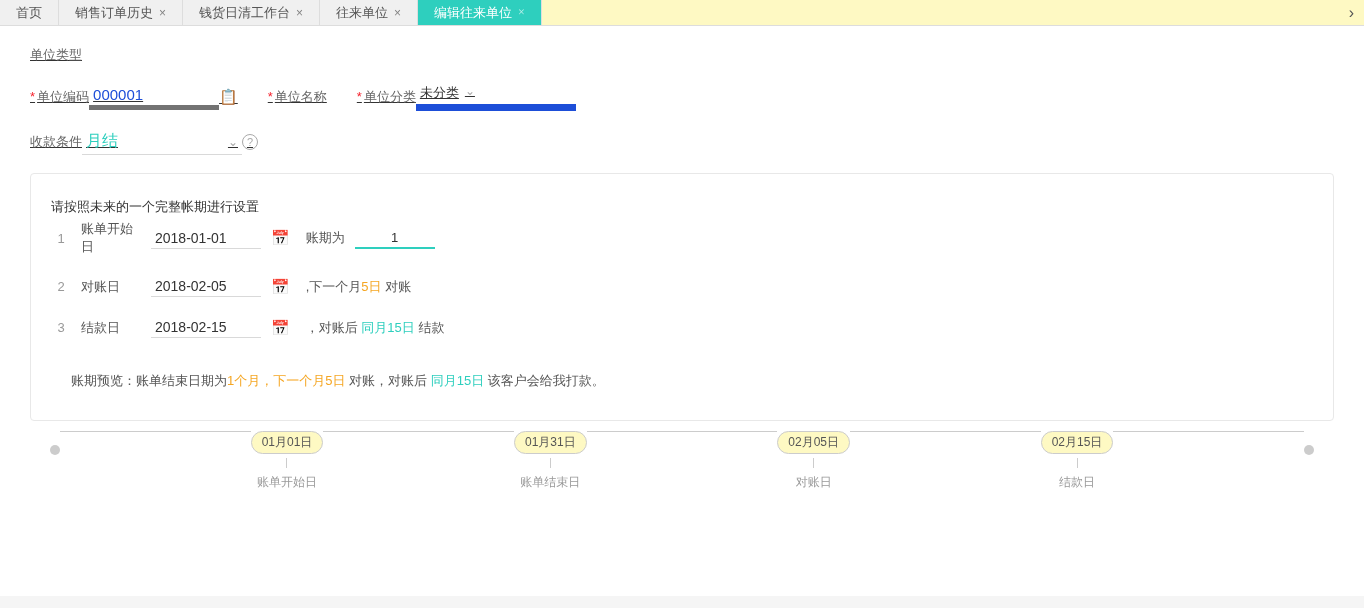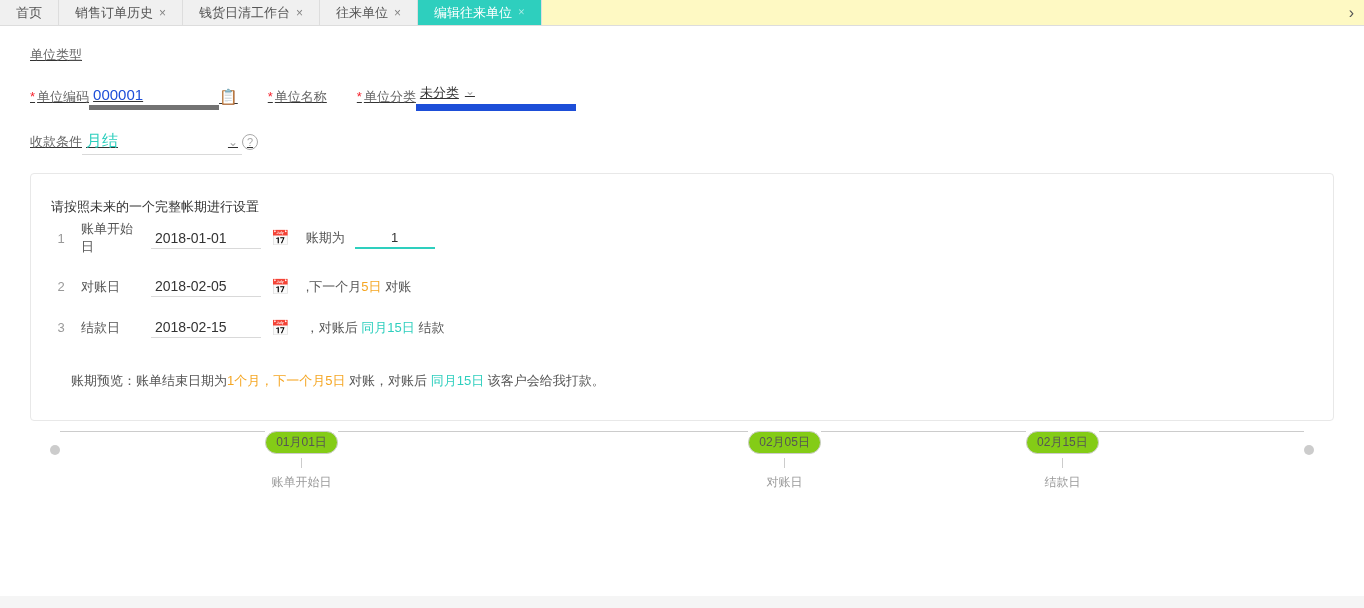--- a/index.html
+++ b/index.html
@@ -234,21 +234,21 @@
     }
     .timeline-date-badge {
       display: flex;
       align-items: center;
       justify-content: center;
       border: 1px solid #ccc;
       border-radius: 12px;
       padding: 2px 10px;
       font-size: 12px;
       color: #555;
-      background: #84cc16;
+      background: #fef9c3;
       white-space: nowrap;
       margin-bottom: 4px;
     }
     .timeline-label {
       font-size: 12px;
       color: #999;
       text-align: center;
       margin-top: 6px;
     }
     .timeline-node-wrap {
@@ -376,20 +376,25 @@
       </div>
 
       <div class="timeline-line"></div>
       <div class="timeline-node-wrap">
         <div class="timeline-date-badge">01月01日</div>
         <div style="width:1px; height:10px; background:#ccc; margin: 0 auto;"></div>
         <div class="timeline-label">账单开始日</div>
       </div>
 
       <div class="timeline-line"></div>
+      <div class="timeline-node-wrap">
+        <div class="timeline-date-badge">01月31日</div>
+        <div style="width:1px; height:10px; background:#ccc; margin: 0 auto;"></div>
+        <div class="timeline-label">账单结束日</div>
+      </div>
 
       <div class="timeline-line"></div>
       <div class="timeline-node-wrap">
         <div class="timeline-date-badge">02月05日</div>
         <div style="width:1px; height:10px; background:#ccc; margin: 0 auto;"></div>
         <div class="timeline-label">对账日</div>
       </div>
 
       <div class="timeline-line"></div>
       <div class="timeline-node-wrap">

